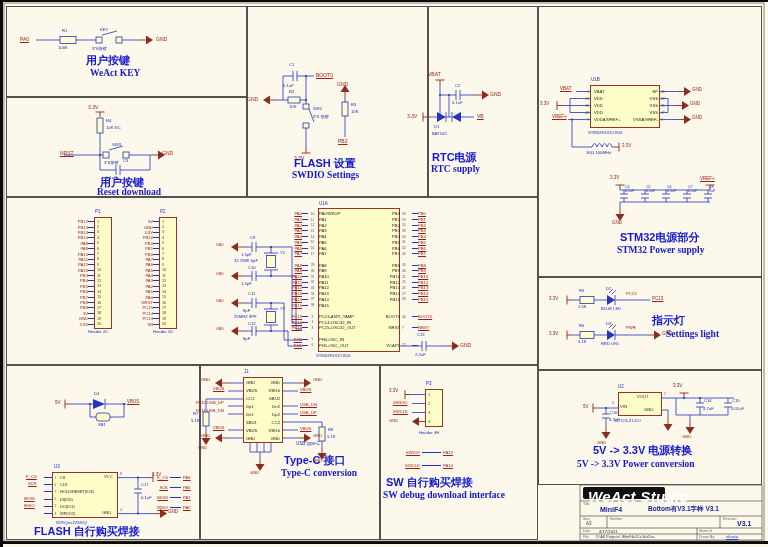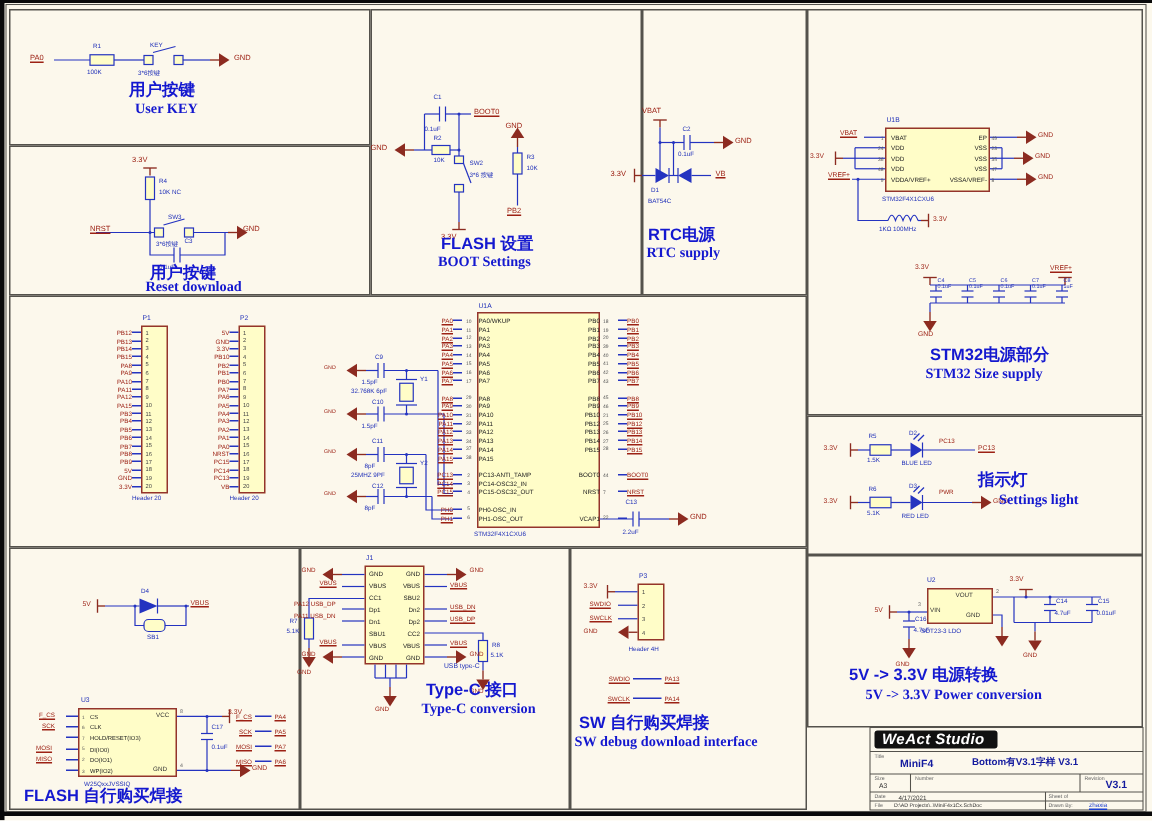--- a/index.html
+++ b/index.html
@@ -410,21 +410,21 @@
     </g>
   </svg>
 
   <span class="lbl t5 red un" style="left:20px;top:37px">PA0</span>
   <span class="lbl t4 blu" style="left:62px;top:29px">R1</span>
   <span class="lbl t4 blu" style="left:58px;top:46px">100K</span>
   <span class="lbl t4 blu" style="left:100px;top:28px">KEY</span>
   <span class="lbl t4 blu" style="left:92px;top:47px">3*6按键</span>
   <span class="lbl t5 red" style="left:156px;top:37px">GND</span>
   <span class="lbl tcn" style="left:86px;top:55px">用户按键</span>
-  <span class="lbl ten" style="left:90px;top:69px">User KEY</span>
+  <span class="lbl ten" style="left:90px;top:69px">WeAct KEY</span>
 
   <span class="lbl t5 red" style="left:88px;top:105px">3.3V</span>
   <span class="lbl t4 blu" style="left:106px;top:119px">R4</span>
   <span class="lbl t4 blu" style="left:106px;top:126px">10K NC</span>
   <span class="lbl t4 blu" style="left:112px;top:143px">SW3</span>
   <span class="lbl t4 blu" style="left:104px;top:161px">3*6按键</span>
   <span class="lbl t5 red un" style="left:60px;top:151px">NRST</span>
   <span class="lbl t5 red" style="left:162px;top:151px">GND</span>
   <span class="lbl t4 blu" style="left:123px;top:159px">C3</span>
   <span class="lbl t4 blu" style="left:106px;top:176px">0.1uF</span>
@@ -438,21 +438,21 @@
   <span class="lbl t4 blu" style="left:289px;top:90px">R2</span>
   <span class="lbl t4 blu" style="left:289px;top:105px">10K</span>
   <span class="lbl t4 blu" style="left:313px;top:107px">SW2</span>
   <span class="lbl t4 blu" style="left:313px;top:115px">3*6 按键</span>
   <span class="lbl t5 red" style="left:294px;top:156px">3.3V</span>
   <span class="lbl t5 red" style="left:337px;top:82px">GND</span>
   <span class="lbl t4 blu" style="left:351px;top:103px">R3</span>
   <span class="lbl t4 blu" style="left:351px;top:110px">10K</span>
   <span class="lbl t5 red un" style="left:338px;top:139px">PB2</span>
   <span class="lbl tcn" style="left:294px;top:157px;top:158px">FLASH 设置</span>
-  <span class="lbl ten" style="left:292px;top:171px">BOOT Settings</span>
+  <span class="lbl ten" style="left:292px;top:171px">SWDIO Settings</span>
 
   <span class="lbl t5 red" style="left:428px;top:72px">VBAT</span>
   <span class="lbl t4 blu" style="left:455px;top:84px">C2</span>
   <span class="lbl t4 blu" style="left:452px;top:101px">0.1uF</span>
   <span class="lbl t5 red" style="left:490px;top:92px">GND</span>
   <span class="lbl t5 red" style="left:407px;top:114px">3.3V</span>
   <span class="lbl t5 red un" style="left:477px;top:114px">VB</span>
   <span class="lbl t4 blu" style="left:434px;top:125px">D1</span>
   <span class="lbl t4 blu" style="left:432px;top:132px">BAT54C</span>
   <span class="lbl tcn" style="left:432px;top:152px">RTC电源</span>
@@ -1055,21 +1055,21 @@
       <div class="ccell">
         <span>C7</span>
         <span>0.1uF</span>
       </div>
       <div class="ccell">
         <span>C8</span>
         <span>1uF</span>
       </div>
   </div>
   <span class="lbl tcn" style="left:620px;top:232px">STM32电源部分</span>
-  <span class="lbl ten" style="left:617px;top:246px">STM32 Size supply</span>
+  <span class="lbl ten" style="left:617px;top:246px">STM32 Power supply</span>
 
   <span class="lbl t45 red" style="left:549px;top:297px">3.3V</span>
   <span class="lbl t4 blu" style="left:579px;top:289px">R5</span>
   <span class="lbl t4 blu" style="left:578px;top:305px">1.5K</span>
   <span class="lbl t4 blu" style="left:606px;top:287px">D2</span>
   <span class="lbl t4 blu" style="left:601px;top:307px">BLUE LED</span>
   <span class="lbl t4 red" style="left:626px;top:292px">PC13</span>
   <span class="lbl t45 red un" style="left:652px;top:297px">PC13</span>
   <span class="lbl t45 red" style="left:549px;top:332px">3.3V</span>
   <span class="lbl t4 blu" style="left:579px;top:324px">R6</span>
@@ -1204,21 +1204,21 @@
         <span class="aa">MOSI</span>
         <span class="aw"></span>
         <span class="ab">PA7</span>
       </div>
       <div class="arow" style="height:10px">
         <span class="aa">MISO</span>
         <span class="aw"></span>
         <span class="ab">PA6</span>
       </div>
   </div>
-  <span class="lbl tcn" style="left:16px;top:526px">FLASH 自行购买焊接</span>
+  <span class="lbl tcn" style="left:34px;top:526px">FLASH 自行购买焊接</span>
 
   <span class="lbl t45 red" style="left:389px;top:389px">3.3V</span>
   <span class="lbl t4 red un" style="left:393px;top:401px">SWDIO</span>
   <span class="lbl t4 red un" style="left:393px;top:410px">SWCLK</span>
   <span class="lbl t4 red" style="left:389px;top:419px">GND</span>
   <span class="lbl t45 blu" style="left:426px;top:382px">P3</span>
   <span class="lbl t4 blu" style="left:419px;top:431px">Header 4H</span>
   <div class="col" style="left:428px;top:390px">
     <div class="srow">
         <span>1</span>
@@ -1258,24 +1258,24 @@
   <span class="lbl t4 dk" style="left:637px;top:395px">VOUT</span>
   <span class="lbl t35 gy" style="left:664px;top:393px">2</span>
   <span class="lbl t4 dk" style="left:644px;top:408px">GND</span>
   <span class="lbl t4 blu" style="left:614px;top:419px">SOT23-3 LDO</span>
   <span class="lbl t45 red" style="left:673px;top:384px">3.3V</span>
   <span class="lbl t4 blu" style="left:704px;top:399px">C14</span>
   <span class="lbl t4 blu" style="left:703px;top:407px">4.7uF</span>
   <span class="lbl t4 blu" style="left:732px;top:399px">C15</span>
   <span class="lbl t4 blu" style="left:731px;top:407px">0.01uF</span>
   <span class="lbl t4 red" style="left:682px;top:435px">GND</span>
-  <span class="lbl tcn" style="left:566px;top:445px">5V -&gt; 3.3V 电源转换</span>
+  <span class="lbl tcn" style="left:593px;top:445px">5V -&gt; 3.3V 电源转换</span>
   <span class="lbl ten" style="left:577px;top:460px">5V -&gt; 3.3V Power conversion</span>
 
-  <span class="lbl bold" style="left:588px;top:489px;font-size:10px;color:#fff;font-style:italic;letter-spacing:0.3px">WeAct Studio</span>
+  <span class="lbl bold" style="left:588px;top:489px;font-size:15px;color:#fff;font-style:italic;letter-spacing:0.3px">WeAct Studio</span>
   <span class="lbl t35 gy" style="left:583px;top:503px">Title</span>
   <span class="lbl t7 bold" style="left:600px;top:506px;color:#131a9e">MiniF4</span>
   <span class="lbl bold" style="left:648px;top:506px;font-size:6.5px;color:#131a9e">Bottom有V3.1字样 V3.1</span>
   <span class="lbl t35 gy" style="left:583px;top:518px">Size</span>
   <span class="lbl t45 dk" style="left:586px;top:522px">A3</span>
   <span class="lbl t35 gy" style="left:610px;top:518px">Number</span>
   <span class="lbl t35 gy" style="left:723px;top:518px">Revision</span>
   <span class="lbl t7 bold" style="left:737px;top:520px;color:#131a9e">V3.1</span>
   <span class="lbl t35 gy" style="left:583px;top:529.5px">Date</span>
   <span class="lbl t4 dk" style="left:599px;top:529.5px">4/17/2021</span>

